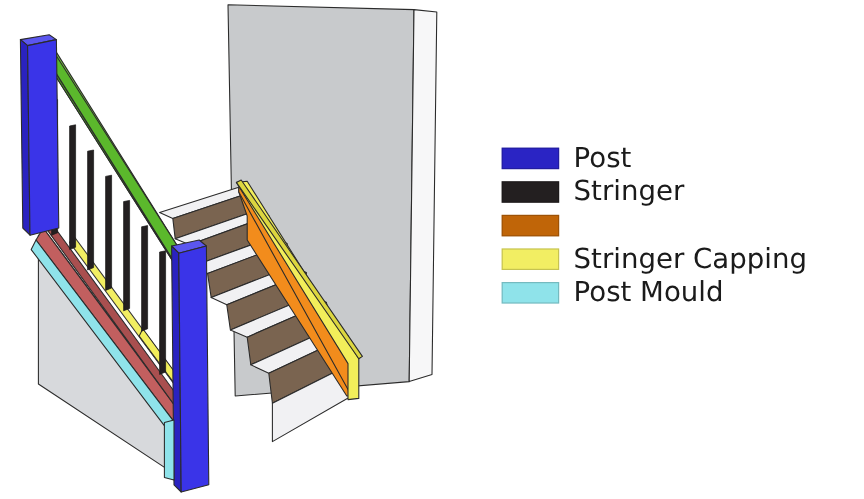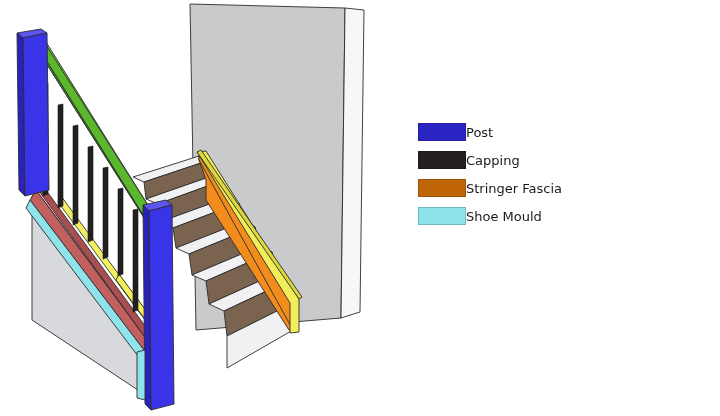--- a/index.html
+++ b/index.html
@@ -23,21 +23,22 @@
     align-items:center;
     height:28px;
   }
   .swatch{
     width:48px;height:18px;
     border:1px solid rgba(0,0,0,0.18);
     box-sizing:border-box;
     flex:0 0 auto;
   }
   .legend-label{
-    font-size:13px;
+    margin-left:12px;
+    font-size:23px;
     line-height:19px;
     color:#1b1b1b;
     white-space:nowrap;
     font-family:"DejaVu Sans", sans-serif;
   }
 
   svg.art{position:absolute;left:0;top:0;}
 </style>
 </head>
 <body>
@@ -122,29 +123,32 @@
 
     <div class="legend-row">
       <span class="swatch" style="background:#2a24c4"></span>
       <span class="legend-label">Post</span>
     </div>
 
 
 
     <div class="legend-row">
       <span class="swatch" style="background:#231f20"></span>
-      <span class="legend-label">Capping</span>
+      <span class="legend-label">Stringer</span>
     </div>
 
     <div class="legend-row">
       <span class="swatch" style="background:#c06508"></span>
-      <span class="legend-label">Stringer Fascia</span>
     </div>
 
+    <div class="legend-row">
+      <span class="swatch" style="background:#f2ee63"></span>
+      <span class="legend-label">Stringer Capping</span>
+    </div>
 
     <div class="legend-row">
       <span class="swatch" style="background:#8fe3ea"></span>
-      <span class="legend-label">Shoe Mould</span>
+      <span class="legend-label">Post Mould</span>
     </div>
 
   </div>
 
 </div>
 
 </body></html>

